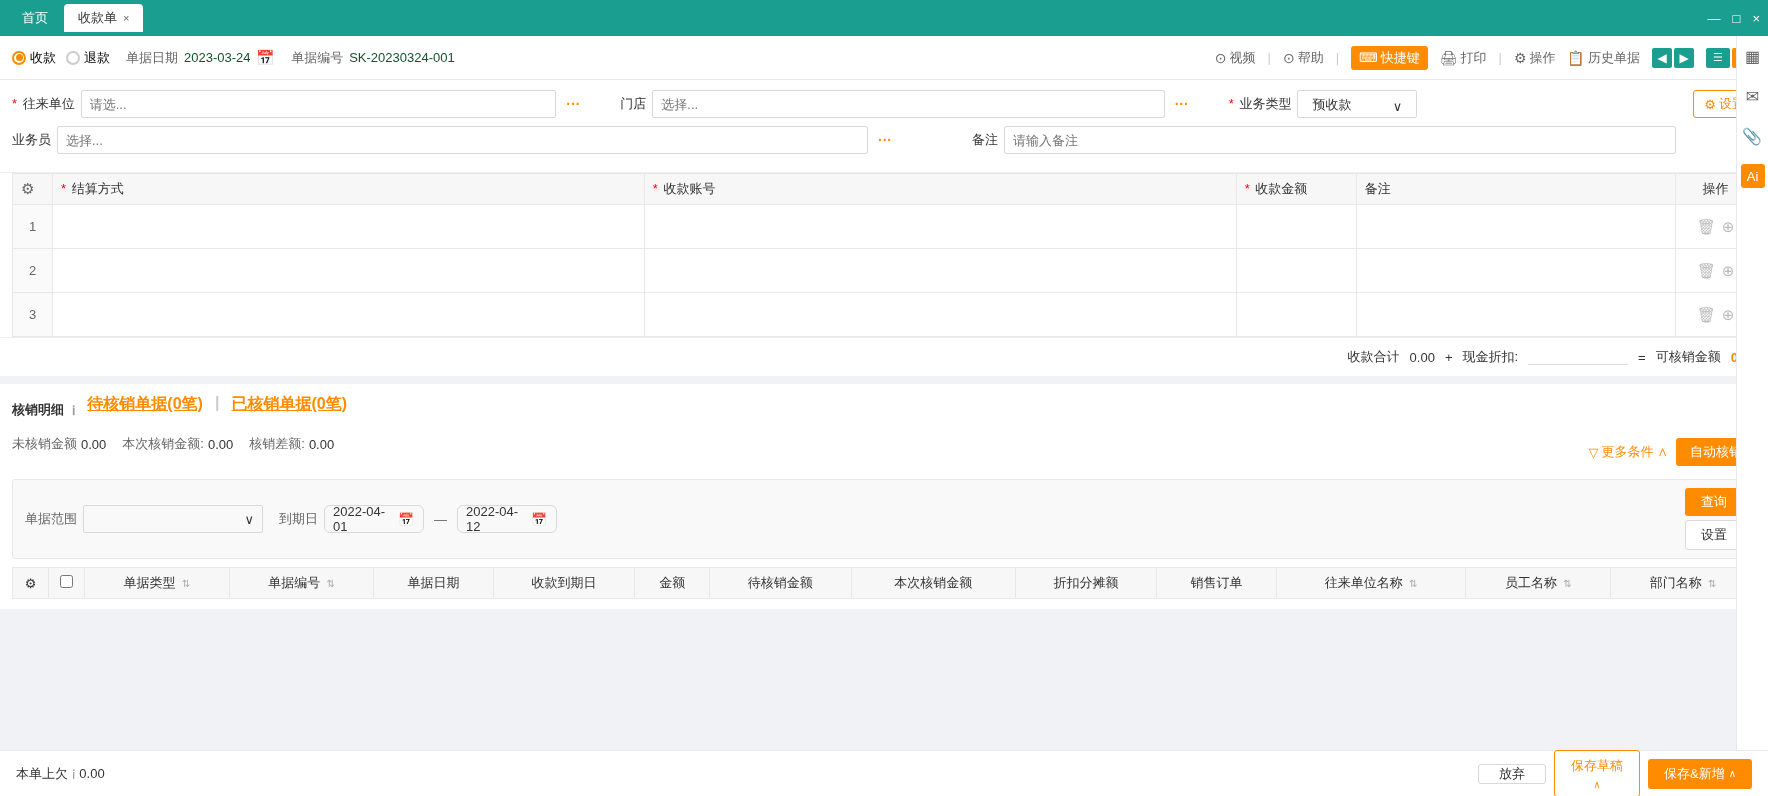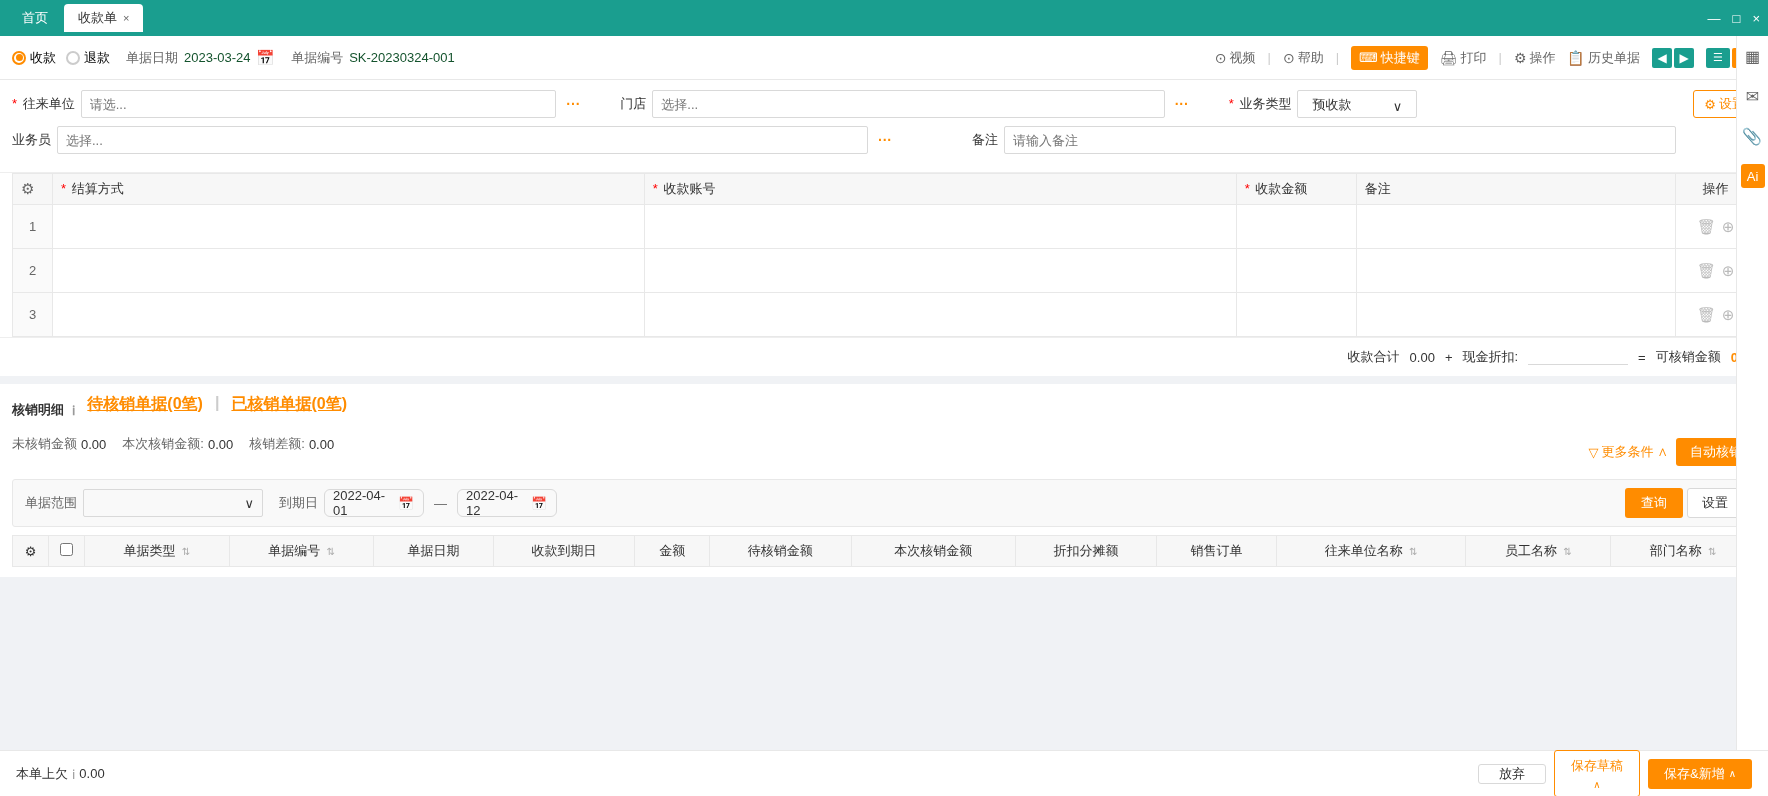--- a/index.html
+++ b/index.html
@@ -117,21 +117,21 @@
     .abandon-btn { background: #fff; border: 1px solid #d9d9d9; color: #333; border-radius: 3px; padding: 0 20px; cursor: pointer; font-size: 13px; }
     .save-draft-btn { background: #fff; border: 1px solid #ff8c00; color: #ff8c00; border-radius: 3px; padding: 6px 16px; cursor: pointer; font-size: 13px; display: flex; align-items: center; gap: 4px; flex-direction: column; }
     .save-new-btn { background: #ff8c00; border: none; color: #fff; border-radius: 3px; padding: 6px 16px; cursor: pointer; font-size: 13px; display: flex; align-items: center; gap: 4px; }
     .dropdown-arrow { font-size: 10px; }
 
     
     .right-panel { position: fixed; right: 0; top: 36px; width: 32px; background: #fff; border-left: 1px solid #e8e8e8; display: flex; flex-direction: column; align-items: center; padding-top: 8px; gap: 16px; z-index: 50; height: calc(796px - 36px); }
     .right-panel-icon { width: 24px; height: 24px; display: flex; align-items: center; justify-content: center; color: #666; cursor: pointer; font-size: 16px; }
     .right-panel-icon.active { background: #ff8c00; color: #fff; border-radius: 3px; }
 
-    .filter-row-buttons { display: flex; flex-direction: row; gap: 4px; margin-left: auto; }
+    .filter-row-buttons { display: flex; flex-direction: column; gap: 4px; margin-left: auto; }
   </style>
 </head>
 <body>
 
 <div class="tab-bar">
   <div class="tab-item home">
     <span>首页</span>
   </div>
   <div class="tab-item active">
     <span>收款单</span>

